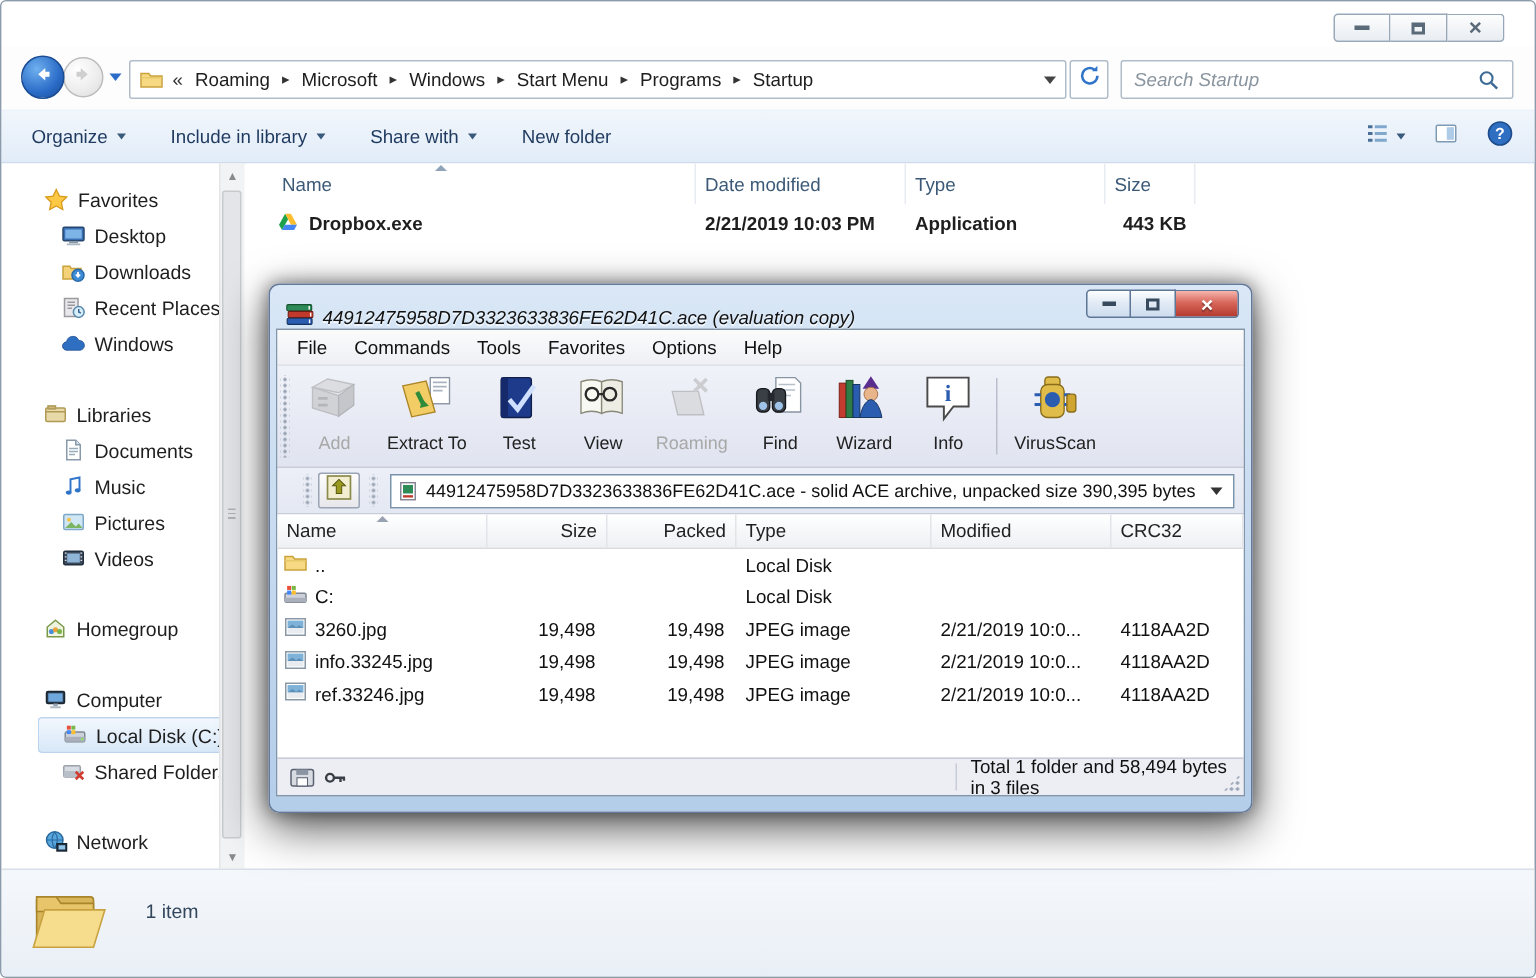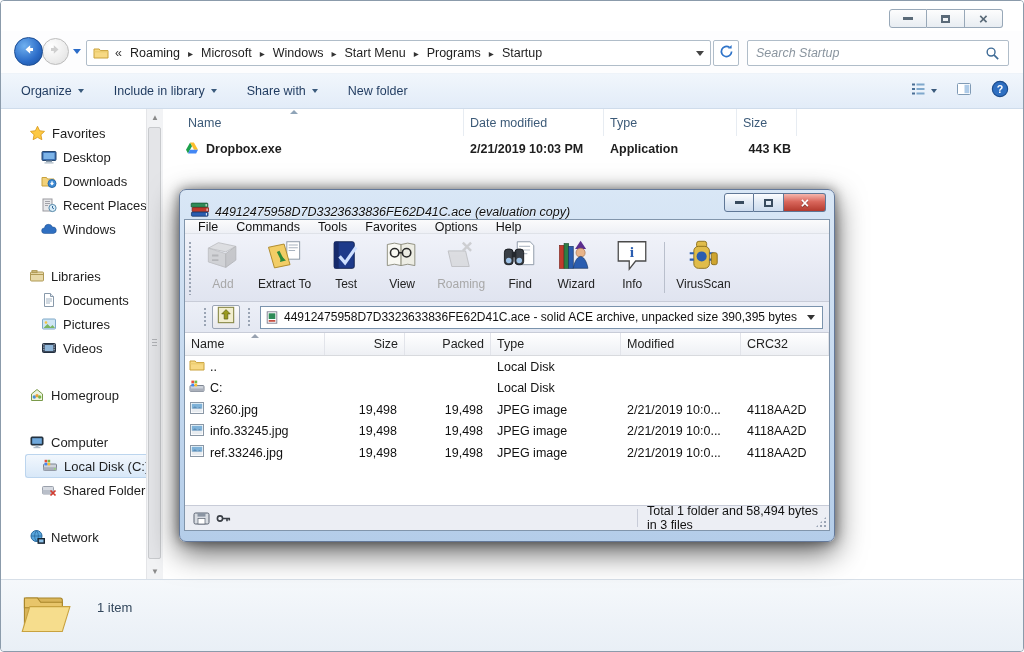--- a/index.html
+++ b/index.html
@@ -90,21 +90,21 @@
   .wr-btn { width:30px; height:19px; border:1px solid #5f7globalise; border:1px solid #5f7796; display:flex; align-items:center; justify-content:center;
             background:linear-gradient(#fdfeff,#e2ebf5 45%,#cddcee); cursor:pointer; }
   .wr-btn.min { border-radius:3px 0 0 3px; }
   .wr-btn.max { border-left:none; }
   .wr-btn.close { width:42px; border-radius:0 3px 3px 0; border-left:none;
                   background:linear-gradient(#f5b6ad,#d9675c 45%,#b33a2e); }
   .wr-btn .glyph-min { width:9px; height:3px; background:#384b5e; }
   .wr-btn .glyph-max { width:9px; height:8px; border:2px solid #384b5e; }
   .wr-btn.close span { color:#fff; font-weight:bold; font-size:14px; line-height:1; text-shadow:0 1px 1px rgba(0,0,0,.4); }
   .wr-client { height:312px; background:#f0f0f0; border:1px solid #8195ab; display:flex; flex-direction:column; }
-  .wr-menubar { height:14px; background:linear-gradient(#fbfbfc,#eef0f5); display:flex; align-items:center; padding-left:4px; border-bottom:1px solid #dfe2e8; }
+  .wr-menubar { height:24px; background:linear-gradient(#fbfbfc,#eef0f5); display:flex; align-items:center; padding-left:4px; border-bottom:1px solid #dfe2e8; }
   .wr-menu-item { font-size:12.5px; color:#111; padding:3px 9px; cursor:pointer; }
   .wr-toolbar { height:68px; background:linear-gradient(#f0f2f9,#e0e4f0); border-bottom:1px solid #c8ccd8;
                 display:flex; align-items:stretch; padding:2px 2px 2px 0; }
   .gripper { width:6px; margin:4px 2px; background-image:radial-gradient(#9aa4b4 1px, transparent 1.2px); background-size:4px 4px; background-position:1px 1px; }
   .wr-tbtn { display:flex; flex-direction:column; align-items:center; justify-content:flex-start; min-width:46px;
              padding:3px 7px 2px; cursor:pointer; border-radius:3px; }
   .wr-tbtn .lbl { font-size:12px; color:#222; margin-top:1px; white-space:nowrap; }
   .wr-tbtn.disabled .lbl { color:#a8a8a8; }
   .wr-tbtn.disabled svg { opacity:.55; filter:grayscale(1); }
   .wr-sep { width:1px; background:#b9bfcc; margin:6px 4px; }
@@ -306,20 +306,30 @@
       </div>
       <div class="side-item child">
         <span class="icon">
           <svg width="16" height="16" viewBox="0 0 16 16" xmlns="http://www.w3.org/2000/svg">
             <path d="M3.5 1.5h6l3 3v10h-9z" fill="#fff" stroke="#8899aa"></path>
             <path d="M9.5 1.5v3h3" fill="#dfe8f0" stroke="#8899aa"></path>
             <path d="M5 7h6M5 9h6M5 11h4" stroke="#99aabb" stroke-width=".9"></path>
           </svg>
         </span>
         <span>Documents</span>
+      </div>
+      <div class="side-item child">
+        <span class="icon">
+          <svg width="16" height="16" viewBox="0 0 16 16" xmlns="http://www.w3.org/2000/svg">
+            <path d="M6 12.2V3.5l6-1.2v8.4" fill="none" stroke="#2f74c9" stroke-width="1.3"></path>
+            <ellipse cx="4.8" cy="12.4" rx="1.9" ry="1.4" fill="#2f74c9"></ellipse>
+            <ellipse cx="10.8" cy="10.9" rx="1.9" ry="1.4" fill="#2f74c9"></ellipse>
+          </svg>
+        </span>
+        <span>Music</span>
       </div>
       <div class="side-item child">
         <span class="icon">
           <svg width="16" height="16" viewBox="0 0 16 16" xmlns="http://www.w3.org/2000/svg">
             <rect x="1.5" y="3" width="13" height="10" rx="1" fill="#cfe6f5" stroke="#7fa8c8"></rect>
             <circle cx="5" cy="6.5" r="1.3" fill="#f5c242"></circle>
             <path d="M2.5 12l4-4 3 3 2-2 2.5 3z" fill="#7ab561"></path>
           </svg>
         </span>
         <span>Pictures</span>

